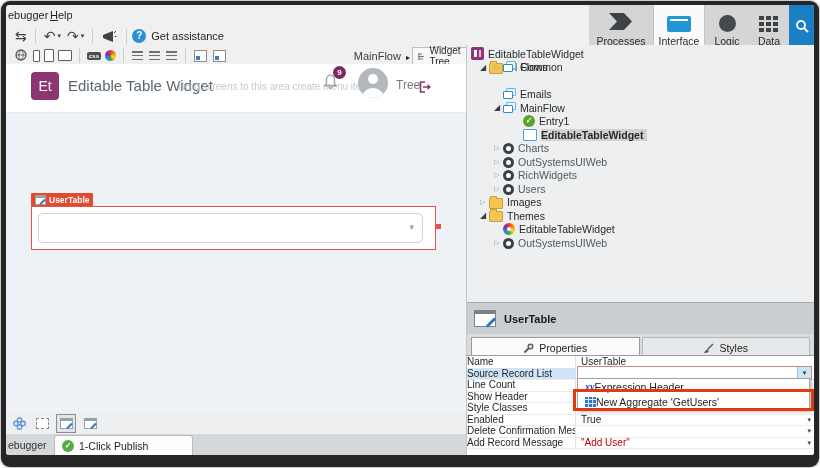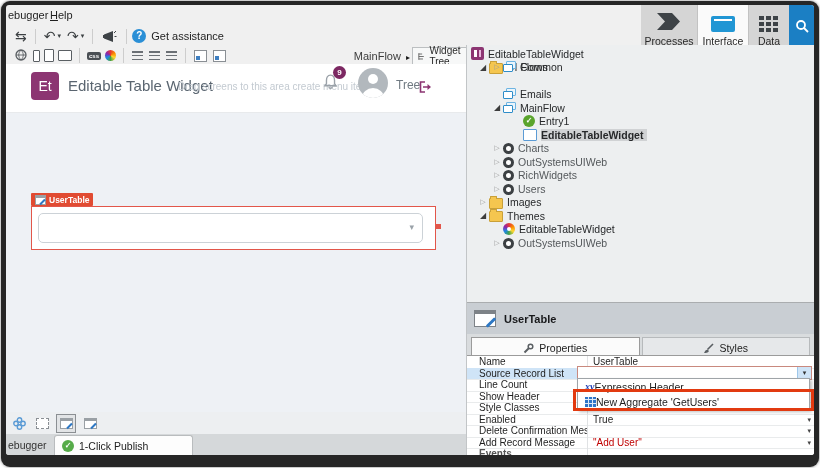--- a/index.html
+++ b/index.html
@@ -134,21 +134,21 @@
   .tblicon::after{content:"";position:absolute;width:12px;height:3px;background:#2e78c4;transform:rotate(-45deg);
     right:-2px;bottom:2px;border-radius:1px;}
   .proptabs{position:absolute;left:0;top:289px;right:0;height:21px;background:#d9dcde;display:flex;
     padding:3px 4px 0 4px;gap:2px;}
   .ptab{flex:1;display:flex;align-items:center;justify-content:center;gap:5px;font-size:10.5px;color:#222;}
   .ptab.active{background:#fbfbfb;border:1px solid #9b9b9b;border-bottom:none;}
   .ptab.inactive{background:#e6e8ea;border:1px solid #b7babc;border-bottom:none;}
   .propgrid{position:absolute;left:0;top:310px;right:0;bottom:0;background:#fff;border-top:1px solid #9b9b9b;overflow:hidden;}
   .prow{position:absolute;left:0;right:0;height:11.5px;display:flex;border-bottom:1px solid #e9ebec;
     font-size:10px;color:#1f1f1f;}
-  .plabel{width:108px;flex:none;padding-left:12px;line-height:11.5px;border-right:1px solid #e0e2e4;
+  .plabel{width:108px;flex:none;padding-left:0;line-height:11.5px;border-right:1px solid #e0e2e4;
     white-space:nowrap;overflow:hidden;}
   .pval{flex:1;padding-left:5px;line-height:11.5px;white-space:nowrap;overflow:hidden;}
   .plabel.sel{background:#cfe4f7;}
   .pred{color:#c00000;}
   .pnavy{color:#15325f;font-weight:bold;}
   .parr{position:absolute;right:3px;top:2px;font-size:7px;color:#444;}
   .srlcombo{position:absolute;left:110px;right:2px;top:321px;height:12px;background:#fff;border:1px solid #c9897e;}
   .srlbtn{position:absolute;right:0;top:0;width:13px;height:100%;background:#cfe4f7;border-left:1px solid #9ec7ea;
     text-align:center;font-size:7px;line-height:11px;color:#333;}
   .ddown{position:absolute;left:110px;right:4px;top:333px;height:30px;background:#fff;border:1px solid #9fa4a8;
@@ -208,29 +208,33 @@
     <span class="vsep"></span>
     <span class="alignico"></span>
     <span class="alignico"></span>
     <span class="alignico"></span>
     <span class="vsep"></span>
     <span class="spcico"></span>
     <span class="spcico"></span>
   </div>
 
   <div class="topnav">
-    <div class="navtab" style="width:56px">
+    <div class="navtab" style="width:64px">
       <span><svg width="24" height="17" viewBox="0 0 24 17">
               <path d="M0 0 h15 l8 8.5 L15 17 H0 l8 -8.5 Z" fill="#3e4347"></path>
             </svg></span>
       <span>Processes</span>
     </div>
     <div class="navtab active" style="width:50px">
       <span class="ic-interface"></span>
       <span>Interface</span>
+    </div>
+    <div class="navtab" style="width:44px">
+      <span class="ic-logic"></span>
+      <span>Logic</span>
     </div>
     <div class="navtab" style="width:40px">
       <span class="ic-data"></span>
       <span>Data</span>
     </div>
   </div>
   <div class="searchbtn">
     <svg width="14" height="14" viewBox="0 0 14 14">
           <circle cx="6" cy="6" r="4" fill="none" stroke="#fff" stroke-width="1.8"></circle>
           <line x1="9" y1="9" x2="13" y2="13" stroke="#fff" stroke-width="1.8"></line>
@@ -447,24 +451,20 @@
       <div class="prow" style="top:69px">
         <div class="plabel">Delete Confirmation Message</div>
         <div class="pval"></div>
         <span class="parr">▾</span>
       </div>
       <div class="prow" style="top:80.5px">
         <div class="plabel">Add Record Message</div>
         <div class="pval pred">"Add User"</div>
         <span class="parr">▾</span>
       </div>
-      <div class="prow" style="top:92px;border-bottom:none;">
-        <div class="plabel" style="font-weight:bold;color:#555;">Events</div>
-        <div class="pval"></div>
-      </div>
     </div>
 
     <div class="srlcombo">
       <span class="srlbtn">▾</span>
     </div>
 
     <div class="ddown">
       <div class="dditem">
         <span class="xyicon">xy</span>
         <span>Expression Header...</span>

